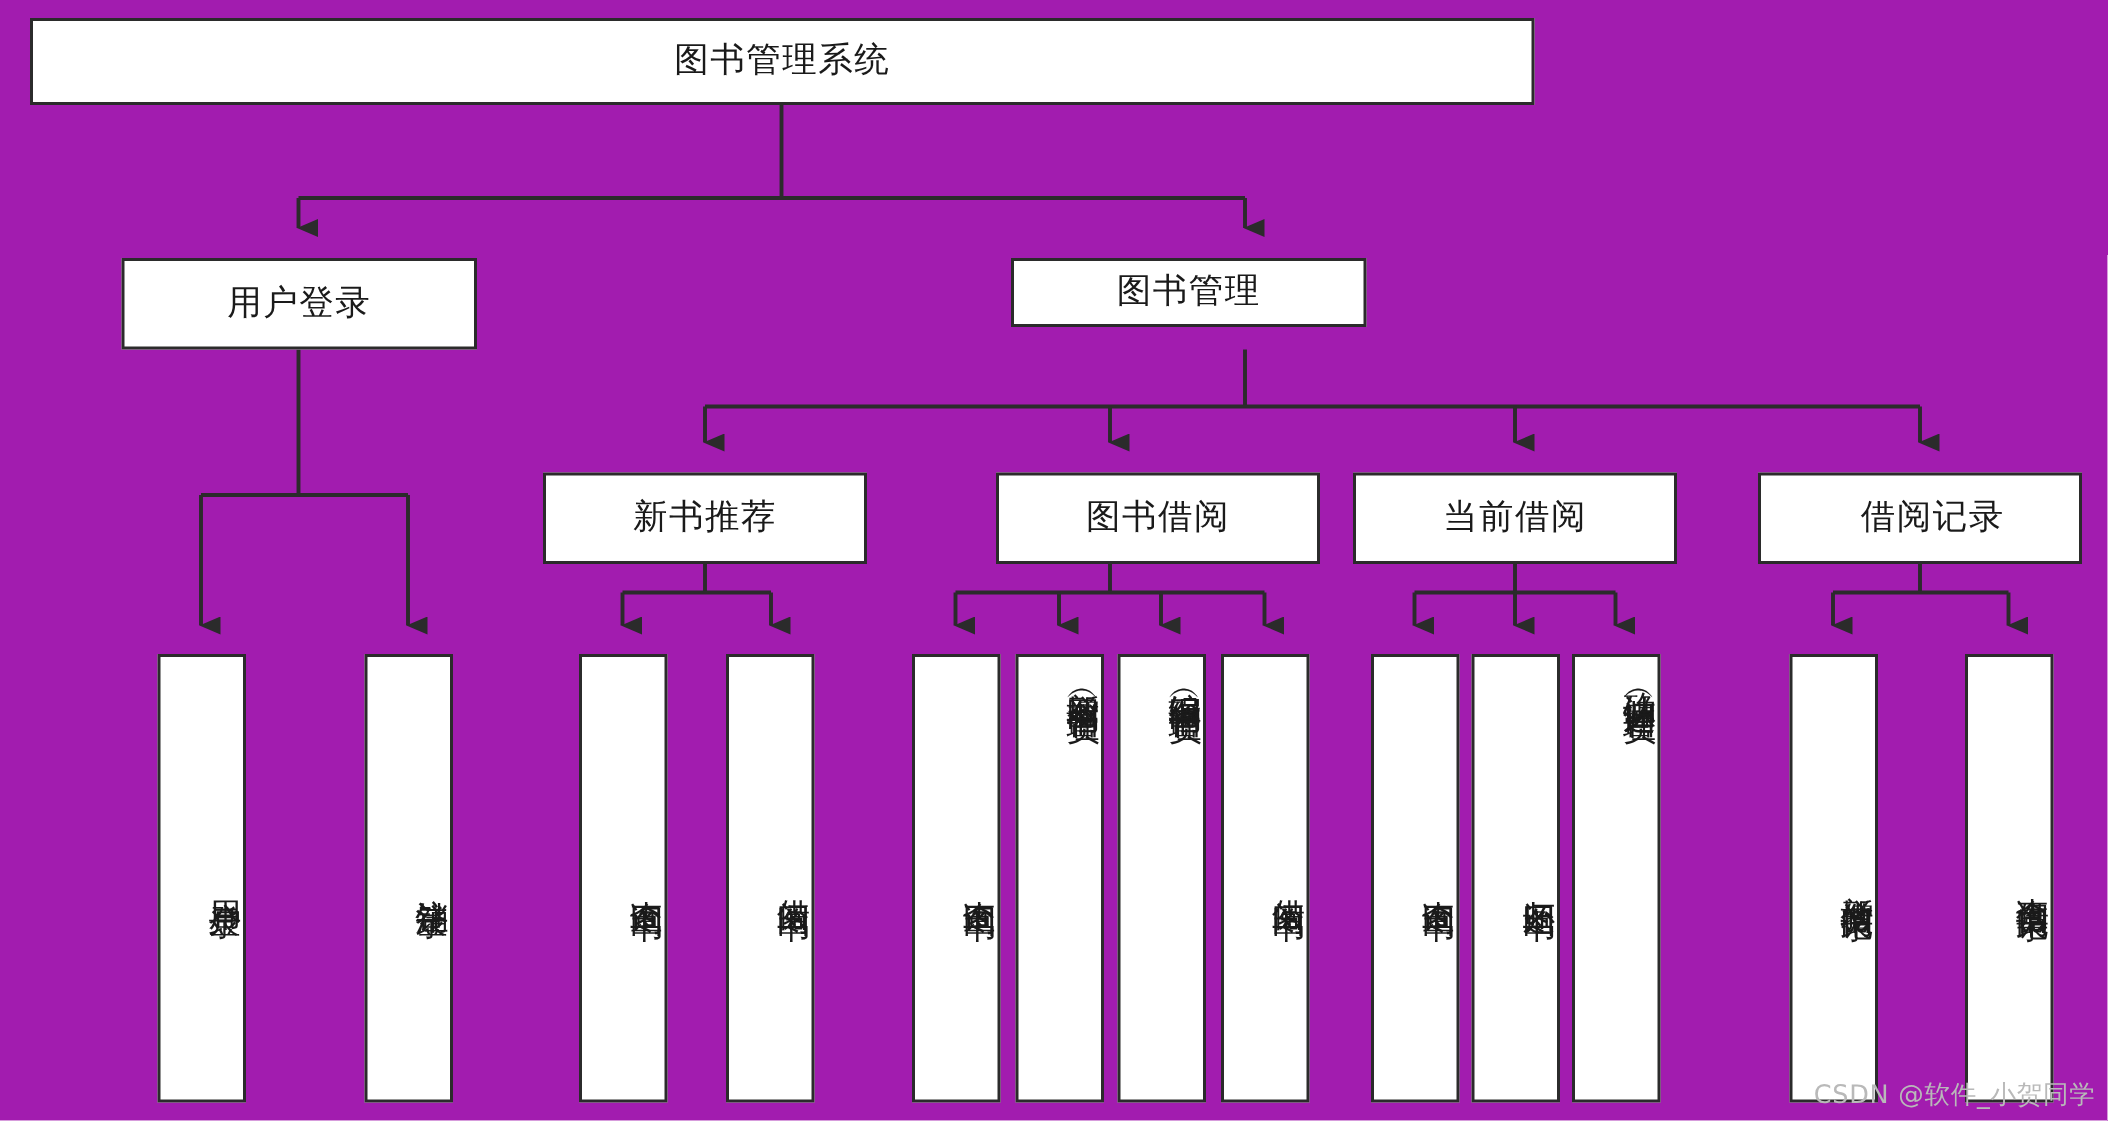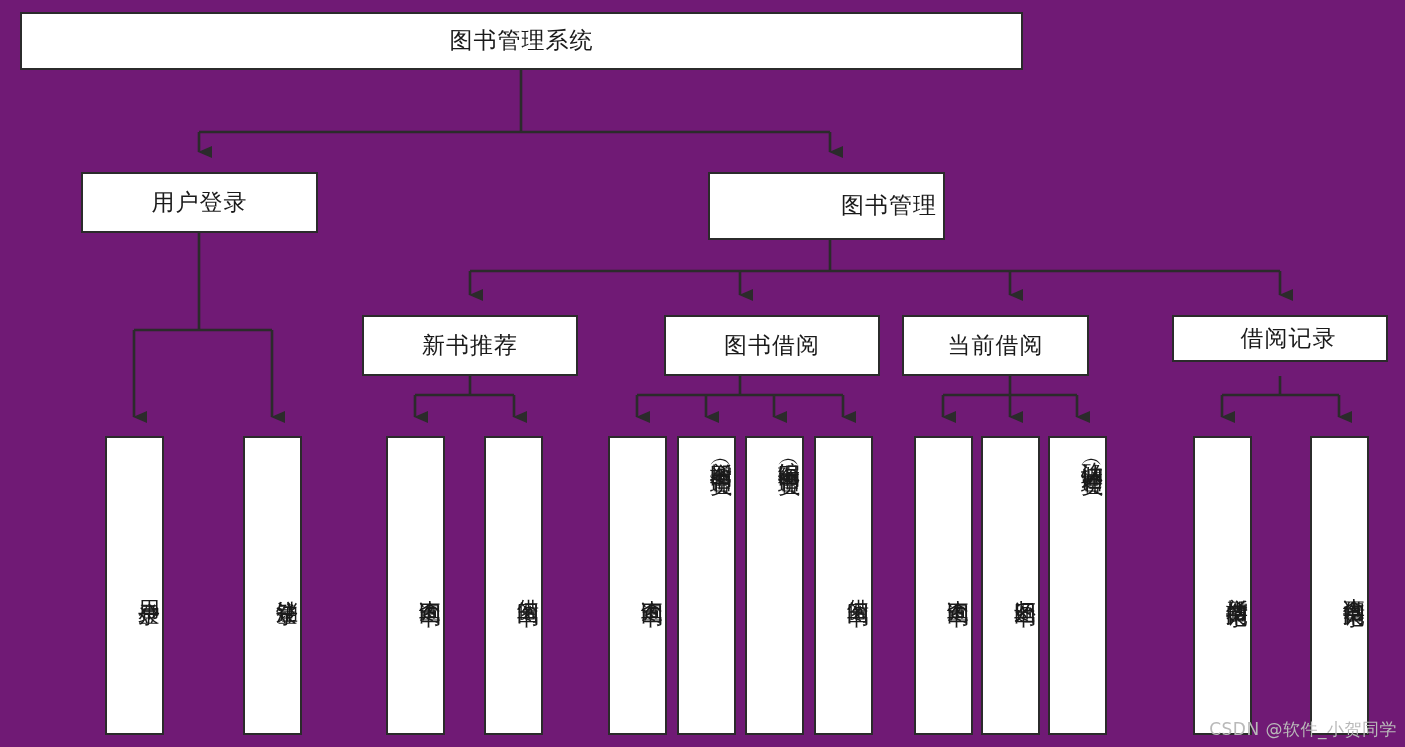--- a/index.html
+++ b/index.html
@@ -7,21 +7,21 @@
     padding: 0;
     background: #ffffff;
   }
   body {
     font-family: "DejaVu Sans", "Liberation Sans", sans-serif;
   }
   #canvas {
     position: relative;
     width: 1405px;
     height: 747px;
-    background: #701a75;
+    background: #a21caf;
     overflow: hidden;
   }
   #wires {
     position: absolute;
     left: 0;
     top: 0;
     width: 1405px;
     height: 747px;
     pointer-events: none;
   }
@@ -125,34 +125,34 @@
     </g>
   </svg>
 
   <div class="node horiz" style="left:20px; top:12px; width:1003px; height:58px;">
     <span class="label">图书管理系统</span>
   </div>
 
   <div class="node horiz" style="left:81px; top:172px; width:237px; height:61px;">
     <span class="label">用户登录</span>
   </div>
-  <div class="node horiz" style="left:708px; top:172px; width:237px; height:68px;justify-content:flex-end;">
+  <div class="node horiz" style="left:674px; top:172px; width:237px; height:46px;">
     <span class="label">图书管理</span>
   </div>
 
   <div class="node horiz" style="left:362px; top:315px; width:216px; height:61px;">
     <span class="label">新书推荐</span>
   </div>
   <div class="node horiz" style="left:632px; top:315px; width:216px; height:61px;margin-left:32px;">
     <span class="label">图书借阅</span>
   </div>
-  <div class="node horiz" style="left:902px; top:315px; width:187px; height:61px;">
+  <div class="node horiz" style="left:902px; top:315px; width:216px; height:61px;">
     <span class="label">当前借阅</span>
   </div>
-  <div class="node horiz" style="left:1172px; top:315px; width:216px; height:47px;padding-left:23px;">
+  <div class="node horiz" style="left:1172px; top:315px; width:216px; height:61px;padding-left:23px;">
     <span class="label">借阅记录</span>
   </div>
 
   <div class="node vert" style="left:105px; top:436px; width:59px; height:299px;">
     <span class="label">用户登录</span>
   </div>
   <div class="node vert" style="left:243px; top:436px; width:59px; height:299px;">
     <span class="label">注销登录</span>
   </div>
 

